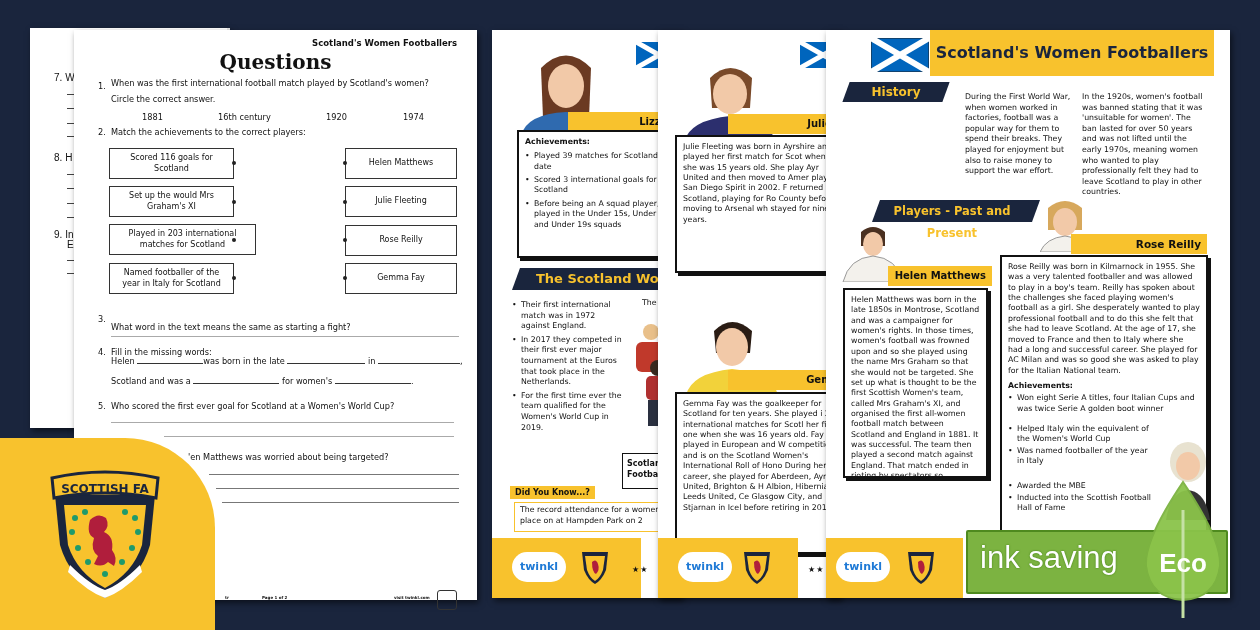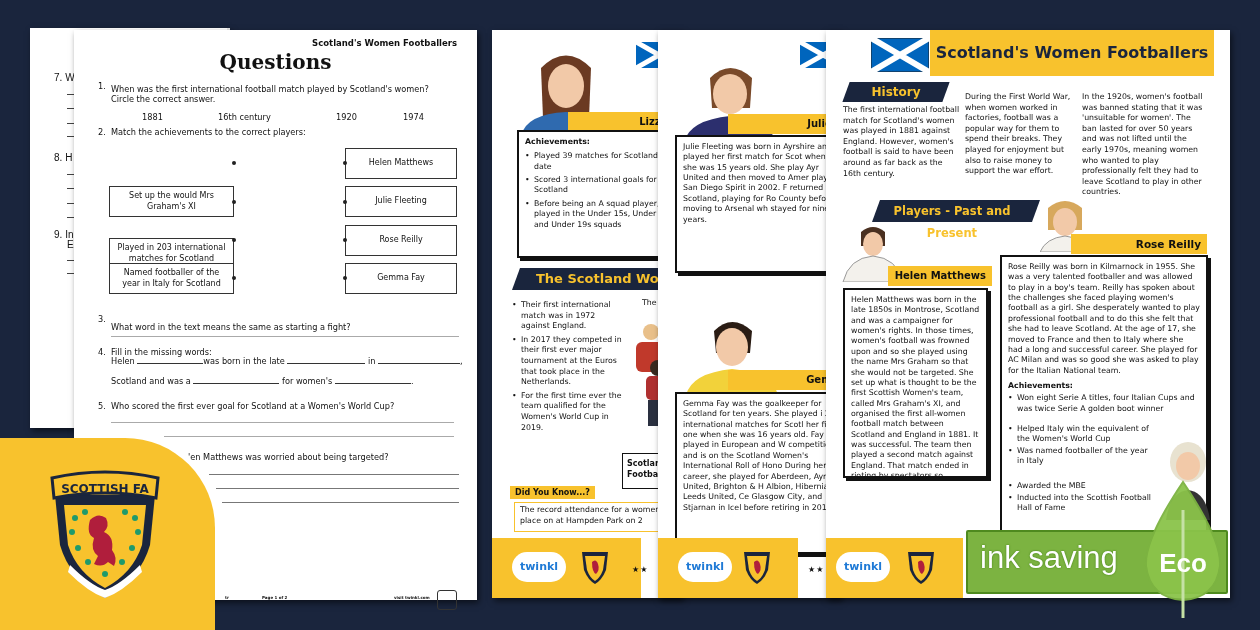--- a/index.html
+++ b/index.html
@@ -69,32 +69,33 @@
     <span class="q" style="top:211px;left:37px">Ex</span>
     <div class="ln" style="top:232px"></div>
     <div class="ln" style="top:245px"></div>
   </div>
 
   <div class="page ws1">
     <div class="hdr">Scotland's Women Footballers</div>
     <div class="title">Questions</div>
 
     <span class="t" style="left:24px;top:51px">1.</span>
-    <span class="t" style="left:37px;top:54px">When was the first international football match played by Scotland's women?</span>
+    <span class="t" style="left:37px;top:48px">When was the first international football match played by Scotland's women?</span>
     <span class="t" style="left:37px;top:64px">Circle the correct answer.</span>
     <span class="t" style="left:68px;top:82px">1881</span>
     <span class="t" style="left:144px;top:82px">16th century</span>
-    <span class="t" style="left:262px;top:82px">1920</span>
+    <span class="t" style="left:252px;top:82px">1920</span>
     <span class="t" style="left:329px;top:82px">1974</span>
 
     <span class="t" style="left:24px;top:97px">2.</span>
     <span class="t" style="left:37px;top:97px">Match the achievements to the correct players:</span>
 
+    <div class="mbox" style="left:35px;top:118px;width:125px;height:31px">Scored 116 goals for Scotland</div>
     <div class="mbox" style="left:35px;top:156px;width:125px;height:31px">Set up the would Mrs Graham's XI</div>
-    <div class="mbox" style="left:35px;top:208px;width:125px;height:31px">Played in 203 international matches for Scotland</div>
+    <div class="mbox" style="left:35px;top:194px;width:147px;height:31px">Played in 203 international matches for Scotland</div>
     <div class="mbox" style="left:35px;top:233px;width:125px;height:31px">Named footballer of the year in Italy for Scotland</div>
     <div class="dot" style="left:158px;top:131px"></div>
     <div class="dot" style="left:158px;top:170px"></div>
     <div class="dot" style="left:158px;top:208px"></div>
     <div class="dot" style="left:158px;top:246px"></div>
 
     <div class="mbox" style="left:271px;top:118px;width:112px;height:31px">Helen Matthews</div>
     <div class="mbox" style="left:271px;top:156px;width:112px;height:31px">Julie Fleeting</div>
     <div class="mbox" style="left:271px;top:195px;width:112px;height:31px">Rose Reilly</div>
     <div class="mbox" style="left:271px;top:233px;width:112px;height:31px">Gemma Fay</div>
@@ -239,21 +240,20 @@
 
   <div class="page fp fp3">
     <svg class="flag" style="left:45px;top:8px" width="58" height="34" viewBox="0 0 58 34">
         <rect width="58" height="34" fill="#0065bd" stroke="#222" stroke-width="1"></rect>
         <path d="M0,0 L58,34 M58,0 L0,34" stroke="#fff" stroke-width="6"></path>
       </svg>
     <div class="yb" style="left:104px;top:0;width:284px;height:46px;color:#1a253d;font-weight:bold;font-size:16px;line-height:46px;text-align:center">Scotland's Women Footballers</div>
     <div class="navyhead" style="left:20px;top:52px;width:100px;height:20px;font-size:12px;line-height:20px;text-align:center">
         <span>History</span>
       </div>
-    <div class="txt" style="left:17px;top:75px;width:118px">The first international football match for Scotland's women was played in 1881 against England. However, women's football is said to have been around as far back as the 16th century.</div>
     <div class="txt" style="left:139px;top:62px;width:114px">During the First World War, when women worked in factories, football was a popular way for them to spend their breaks. They played for enjoyment but also to raise money to support the war effort.</div>
     <div class="txt" style="left:256px;top:62px;width:122px">In the 1920s, women's football was banned stating that it was 'unsuitable for women'. The ban lasted for over 50 years and was not lifted until the early 1970s, meaning women who wanted to play professionally felt they had to leave Scotland to play in other countries.</div>
 
     <div class="navyhead" style="left:50px;top:170px;width:160px;height:22px;font-size:11.5px;line-height:22px;text-align:center">
         <span>Players - Past and Present</span>
       </div>
 
     <svg class="portrait" style="left:15px;top:196px" width="64" height="56" viewBox="0 0 64 56">
         <path d="M20,6 q12,-10 24,0 v14 h-24z" fill="#4a3020"></path>
         <ellipse cx="32" cy="18" rx="10" ry="12" fill="#f2c9a8"></ellipse>

